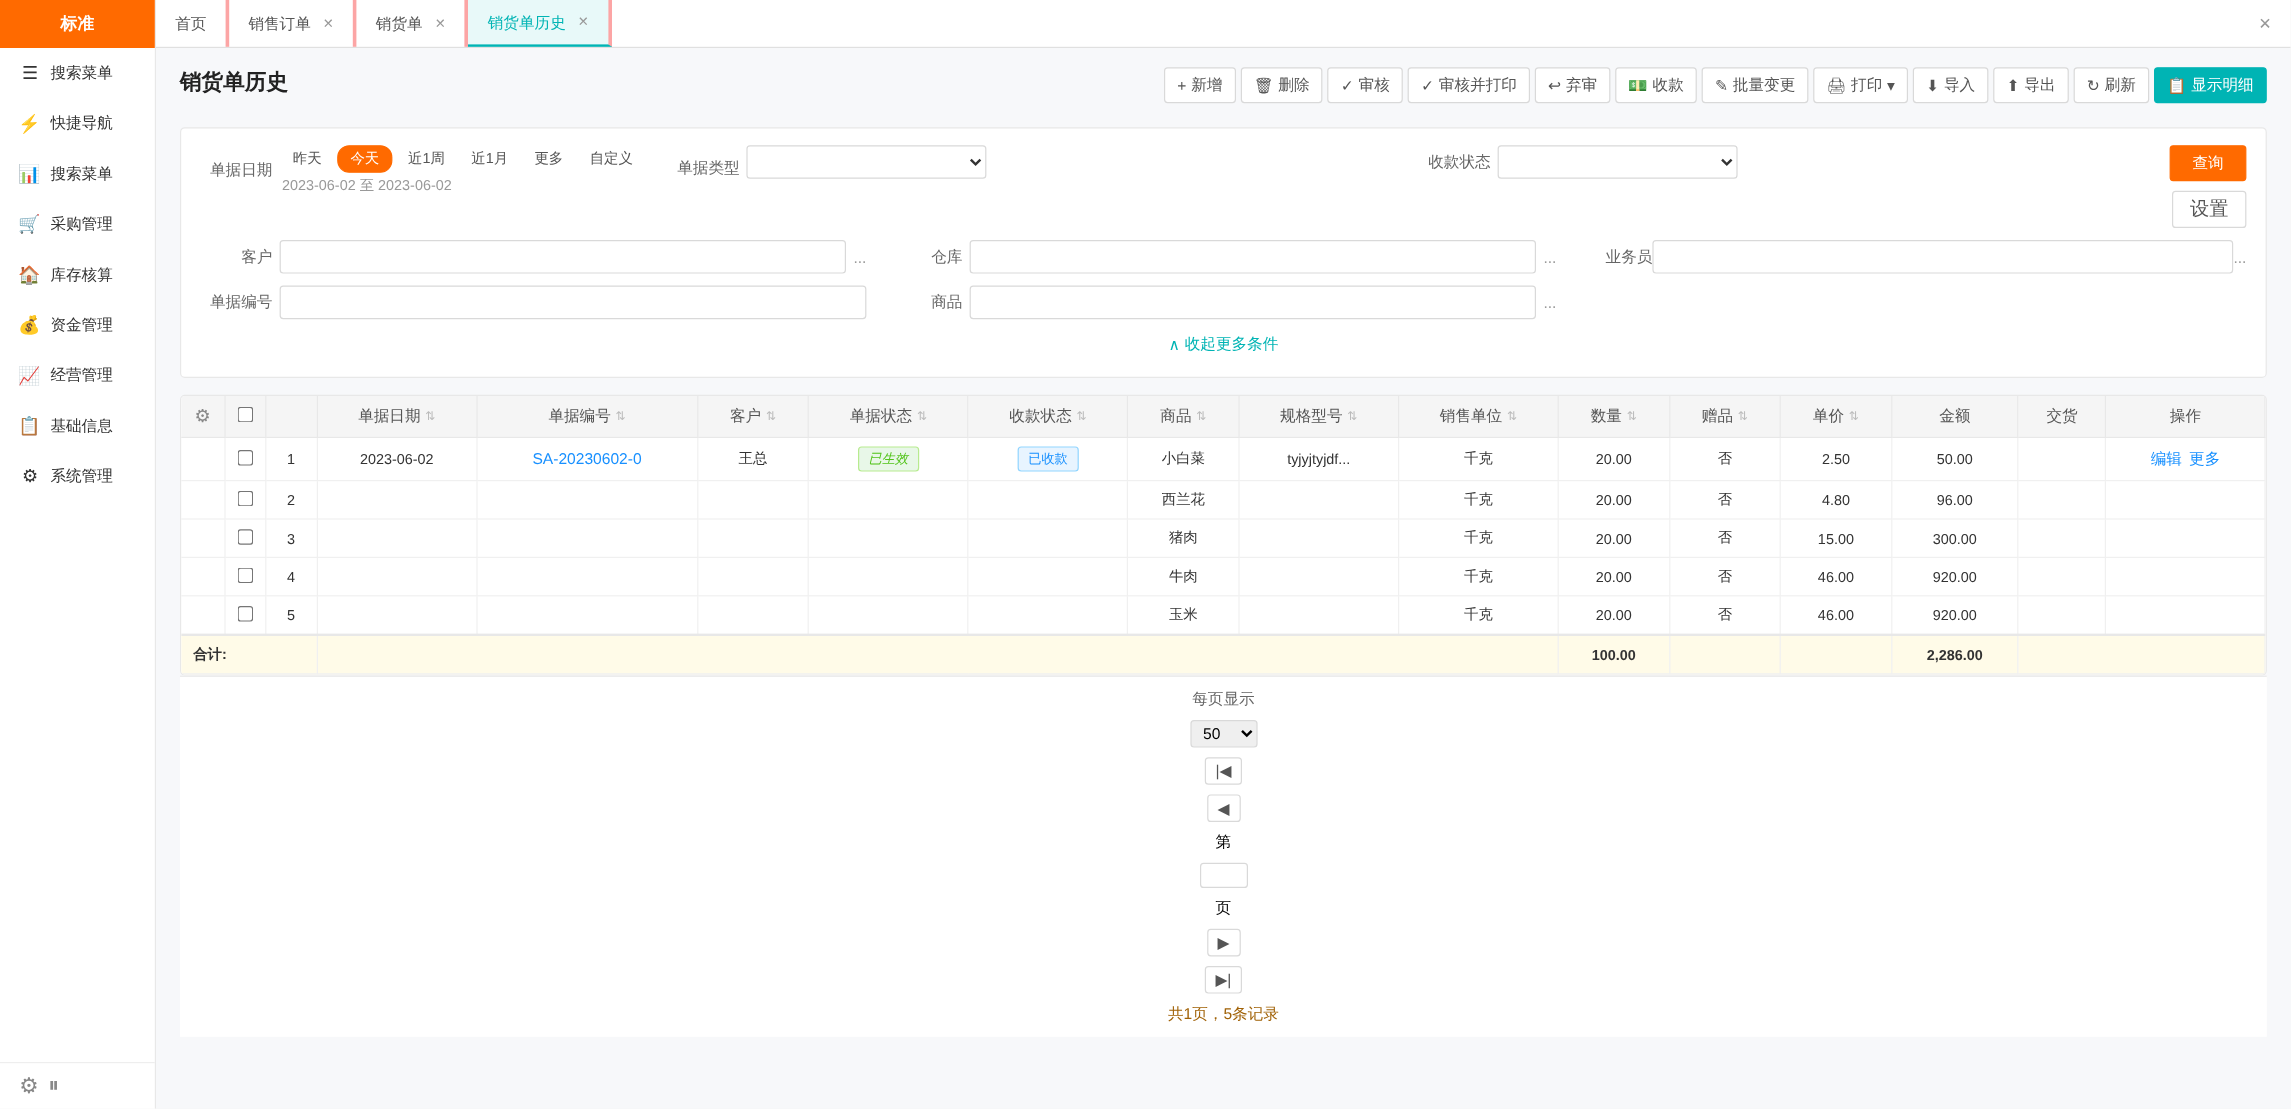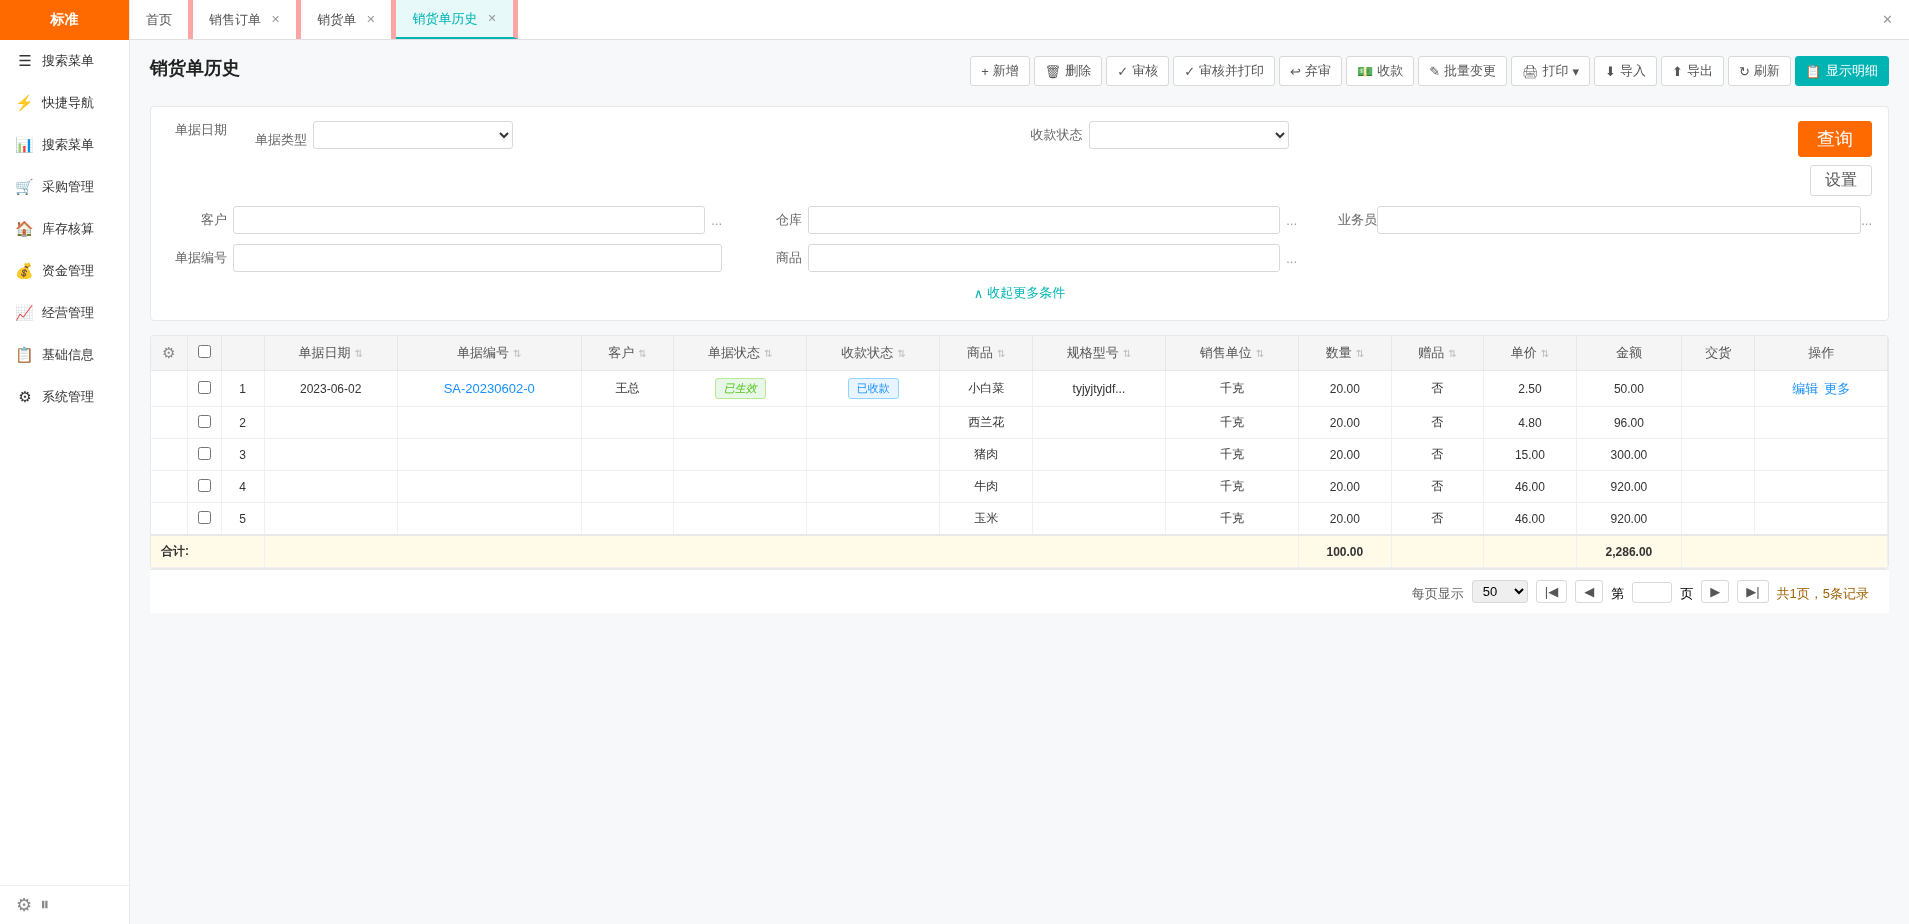--- a/index.html
+++ b/index.html
@@ -11,21 +11,21 @@
     .sidebar-item { display: flex; align-items: center; padding: 12px 16px; cursor: pointer; color: #333; gap: 8px; }
     .sidebar-icon { width: 18px; height: 18px; display: flex; align-items: center; justify-content: center; font-size: 15px; }
     .sidebar-label { font-size: 13px; }
     .sidebar-bottom { margin-top: auto; border-top: 1px solid #eee; }
 
     
     .main { flex: 1; display: flex; flex-direction: column; overflow: hidden; }
 
     
     .tab-bar { background: #fff; border-bottom: 1px solid #e0e0e0; display: flex; align-items: center; height: 40px; padding: 0 0 0 0; }
-    .tab-item { display: flex; align-items: center; padding: 0 16px; height: 100%; cursor: pointer; color: #555; border-right: 5px solid #fca5a5; font-size: 13px; gap: 6px; justify-content: flex-end; }
+    .tab-item { display: flex; align-items: center; padding: 0 16px; height: 100%; cursor: pointer; color: #555; border-right: 3px solid #fca5a5; font-size: 13px; gap: 6px; justify-content: flex-end; }
     .tab-item.active { background: #e8f9f9; color: #00b4b4; border-bottom: 2px solid #00b4b4; }
     .tab-close { font-size: 11px; color: #999; cursor: pointer; margin-left: 4px; }
     .tab-bar-spacer { flex: 1; }
     .tab-bar-close { padding: 0 16px; color: #999; cursor: pointer; }
 
     
     .content { flex: 1; padding: 16px 20px; overflow-y: auto; background: #f7f8fa; }
 
     
     .page-title { font-size: 18px; font-weight: bold; color: #222; margin-bottom: 14px; }
@@ -36,41 +36,41 @@
     .filter-panel { background: #fff; border: 1px solid #e8e8e8; border-radius: 4px; padding: 14px 16px; margin-bottom: 14px; }
     .filter-label { color: #666; min-width: 60px; text-align: right; flex-shrink: 0; }
     .filter-input { border: 1px solid #d9d9d9; border-radius: 3px; padding: 4px 8px; color: #333; min-width: 140px; height: 28px; outline: none; }
     .filter-select { border: 1px solid #d9d9d9; border-radius: 3px; padding: 4px 8px; color: #333; min-width: 140px; height: 28px; outline: none; background: #fff; }
     .date-range-btns { display: flex; gap: 4px; }
     .date-btn { padding: 2px 8px; border-radius: 3px; cursor: pointer; font-size: 12px; border: 1px solid transparent; color: #555; }
     .date-btn.active { background: #ff6a00; color: #fff; border-color: #ff6a00; border-radius: 10px; padding: 2px 10px; }
     .date-display { color: #999; font-size: 12px; }
     .filter-dots { color: #999; cursor: pointer; }
     .collapse-btn { color: #00b4b4; cursor: pointer; font-size: 12px; display: flex; align-items: center; gap: 4px; justify-content: center; padding: 4px; }
-    .query-btn { background: #ff6a00; border: 1px solid #ff6a00; color: #fff; border-radius: 3px; padding: 5px 18px; cursor: pointer; font-size: 18px; }
+    .query-btn { background: #ff6a00; border: 1px solid #ff6a00; color: #fff; border-radius: 3px; padding: 5px 18px; cursor: pointer; font-size: 13px; }
     .set-btn { background: #fff; border: 1px solid #d9d9d9; color: #555; border-radius: 3px; padding: 4px 14px; cursor: pointer; font-size: 16px; margin-top: 4px; }
 
     
     .table-container { background: #fff; border: 1px solid #e8e8e8; border-radius: 4px; overflow: auto; }
     .data-table { width: 100%; border-collapse: collapse; }
     .data-table th { background: #f5f5f5; color: #555; padding: 8px 10px; border-bottom: 1px solid #e8e8e8; border-right: 1px solid #e8e8e8; font-weight: 500; font-size: 12px; white-space: nowrap; text-align: center; }
     .data-table td { padding: 7px 10px; border-bottom: 1px solid #f0f0f0; border-right: 1px solid #f0f0f0; color: #333; font-size: 12px; text-align: center; }
     .sort-icon { color: #bbb; font-size: 10px; margin-left: 2px; }
     .th-inner { display: flex; align-items: center; justify-content: center; gap: 2px; }
     .status-badge { display: inline-block; padding: 2px 8px; border-radius: 3px; font-size: 11px; }
     .status-green { background: #e8f7e8; color: #52c41a; border: 1px solid #b7eb8f; font-style: italic; }
     .status-blue { background: #e8f4ff; color: #1890ff; border: 1px solid #91d5ff; }
     .action-link { color: #1890ff; cursor: pointer; text-decoration: none; margin: 0 3px; }
 
     
     .table-footer { background: #fffbe8; border-top: 2px solid #e8e8e8; }
     .table-footer td { padding: 7px 10px; font-weight: bold; color: #333; }
 
     
-    .pagination-bar { background: #fff; border-top: 1px solid #e8e8e8; padding: 10px 20px; display: flex; align-items: flex-end; justify-content: flex-end; gap: 8px; }
+    .pagination-bar { background: #fff; border-top: 1px solid #e8e8e8; padding: 10px 20px; display: flex; align-items: center; justify-content: flex-end; gap: 8px; flex-direction: column; }
     .page-size-label { color: #666; }
     .page-size-select { border: 1px solid #d9d9d9; border-radius: 3px; padding: 2px 6px; }
     .page-btn { border: 1px solid #d9d9d9; background: #fff; border-radius: 3px; padding: 3px 8px; cursor: pointer; color: #555; }
     .page-btn:disabled { color: #bbb; cursor: default; }
     .page-total { color: #a16207; }
     .page-input { width: 40px; border: 1px solid #d9d9d9; border-radius: 3px; padding: 2px 4px; text-align: center; }
 
     .checkbox-col { width: 30px; }
     .settings-col { width: 36px; }
 
@@ -202,20 +202,31 @@
           <span>显示明细</span>
         </button>
       </div>
     </div>
 
     <div class="filter-panel">
 
       <div style="display:flex; gap:20px; align-items:flex-start; margin-bottom:10px;">
         <div style="display:flex; align-items:center; gap:8px; flex-shrink:0;">
           <span class="filter-label">单据日期</span>
+          <div style="display:flex; flex-direction:column; gap:2px;">
+            <div class="date-range-btns">
+              <span class="date-btn">昨天</span>
+              <span class="date-btn active">今天</span>
+              <span class="date-btn">近1周</span>
+              <span class="date-btn">近1月</span>
+              <span class="date-btn">更多</span>
+              <span class="date-btn">自定义</span>
+            </div>
+            <span class="date-display">2023-06-02 至 2023-06-02</span>
+          </div>
         </div>
         <div style="display:flex; align-items:flex-end; gap:6px; flex:1;">
           <span class="filter-label">单据类型</span>
           <select class="filter-select" style="flex:1; max-width:200px;"><option></option></select>
         </div>
         <div style="display:flex; align-items:center; gap:6px; flex:1;">
           <span class="filter-label">收款状态</span>
           <select class="filter-select" style="flex:1; max-width:200px;"><option></option></select>
         </div>
         <div style="display:flex; flex-direction:column; gap:4px; align-items:flex-end; flex-shrink:0;">

